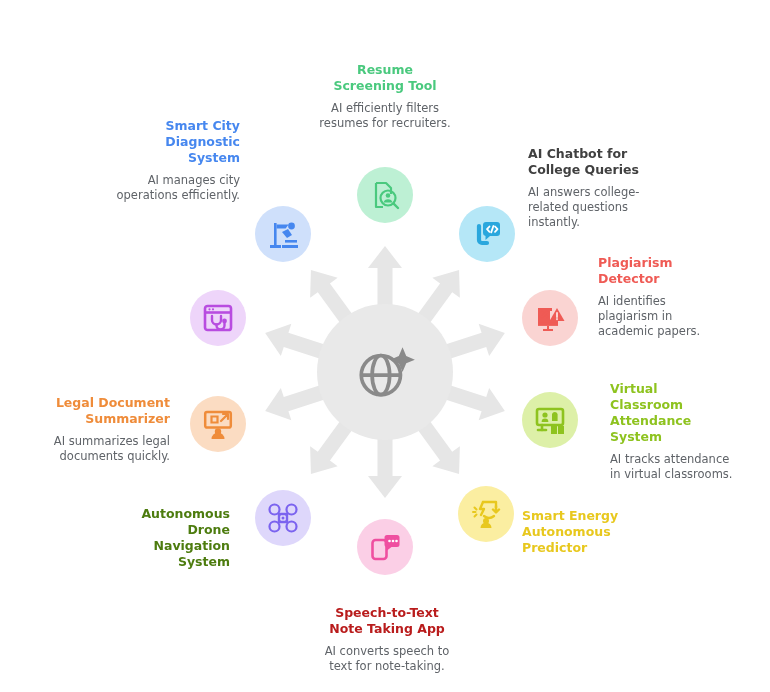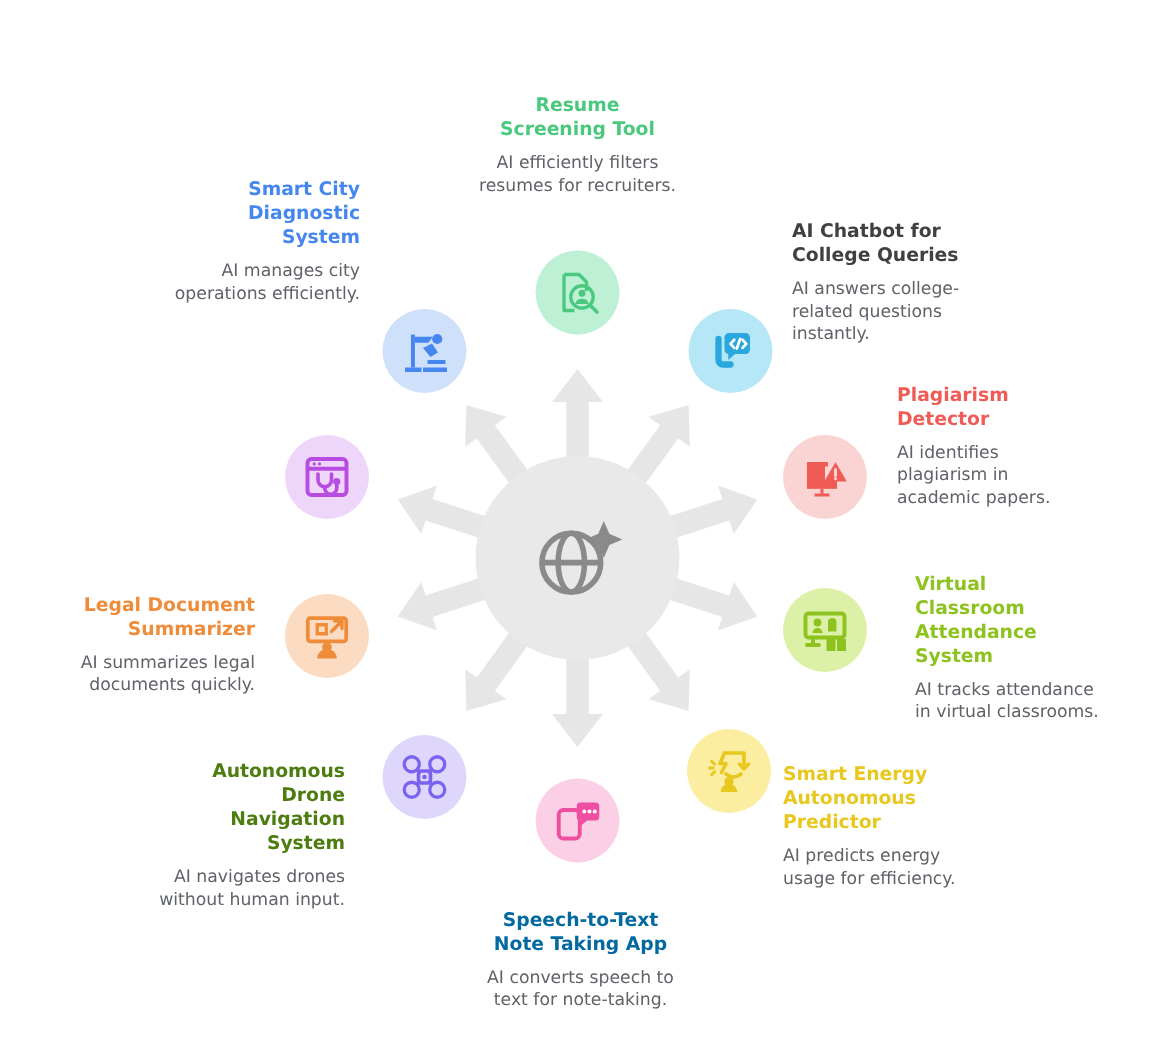--- a/index.html
+++ b/index.html
@@ -241,38 +241,37 @@
         </g>
       </svg>
     </span>
   </div>
   <div class="node-text align-left" style="left:522px; top:508px; width:122px;">
     <p class="node-title" style="color:#e8c81e;">
       <span>Smart Energy</span><br>
       <span>Autonomous</span><br>
       <span>Predictor</span>
     </p>
-    <p class="node-desc">AI predicts energy usage for efficiency.</p>
   </div>
 
   <div class="node-icon" style="left:357px; top:519px; background:#fbcfe6;">
     <span>
       <svg width="32" height="32" viewBox="0 0 32 32">
         <rect x="3.5" y="9" width="14" height="19" rx="3" fill="none" stroke="#ef4fa0" stroke-width="2.6"></rect>
         <path d="M18 4 h10 a2.5 2.5 0 0 1 2.5 2.5 v7 a2.5 2.5 0 0 1 -2.5 2.5 h-5.5 l-4.5 3.6 v-3.6 a2.5 2.5 0 0 1 -2.5 -2.5 v-7 A2.5 2.5 0 0 1 18 4 Z" fill="#ef4fa0"></path>
         <g fill="#ffffff">
           <circle cx="20.5" cy="10" r="1.3"></circle>
           <circle cx="24" cy="10" r="1.3"></circle>
           <circle cx="27.5" cy="10" r="1.3"></circle>
         </g>
       </svg>
     </span>
   </div>
   <div class="node-text align-center" style="left:312px; top:605px; width:150px;">
-    <p class="node-title" style="color:#0369a1;">
+    <p class="node-title" style="color:#b91c1c;">
       <span>Speech-to-Text</span><br>
       <span>Note Taking App</span>
     </p>
     <p class="node-desc">AI converts speech to text for note-taking.</p>
   </div>
 
   <div class="node-icon" style="left:255px; top:490px; background:#ded7fb;">
     <span>
       <svg width="32" height="32" viewBox="0 0 32 32">
         <g fill="none" stroke="#7b63ef" stroke-width="2.2">
@@ -292,21 +291,20 @@
       </svg>
     </span>
   </div>
   <div class="node-text align-right" style="left:106px; top:506px; width:124px;">
     <p class="node-title" style="color:#4d7c0f;">
       <span>Autonomous</span><br>
       <span>Drone</span><br>
       <span>Navigation</span><br>
       <span>System</span>
     </p>
-    <p class="node-desc">AI navigates drones without human input.</p>
   </div>
 
   <div class="node-icon" style="left:190px; top:396px; background:#fbdcc2;">
     <span>
       <svg width="32" height="32" viewBox="0 0 32 32">
         <path d="M5 4 h22 a1.8 1.8 0 0 1 1.8 1.8 v12 a1.8 1.8 0 0 1 -1.8 1.8 h-22 A1.8 1.8 0 0 1 3.2 17.8 v-12 A1.8 1.8 0 0 1 5 4 Z" fill="none" stroke="#ef8c3a" stroke-width="2.5"></path>
         <path d="M9.5 8.5 h6 v6 h-6 Z" fill="none" stroke="#ef8c3a" stroke-width="2.2"></path>
         <path d="M19 13 l7 -7 M26 6 v5 M26 6 h-5" fill="none" stroke="#ef8c3a" stroke-width="2.2" stroke-linecap="round"></path>
         <circle cx="16" cy="23.5" r="3.2" fill="#ef8c3a"></circle>
         <path d="M9.5 31 a6.5 6.5 0 0 1 13 0 Z" fill="#ef8c3a"></path>

